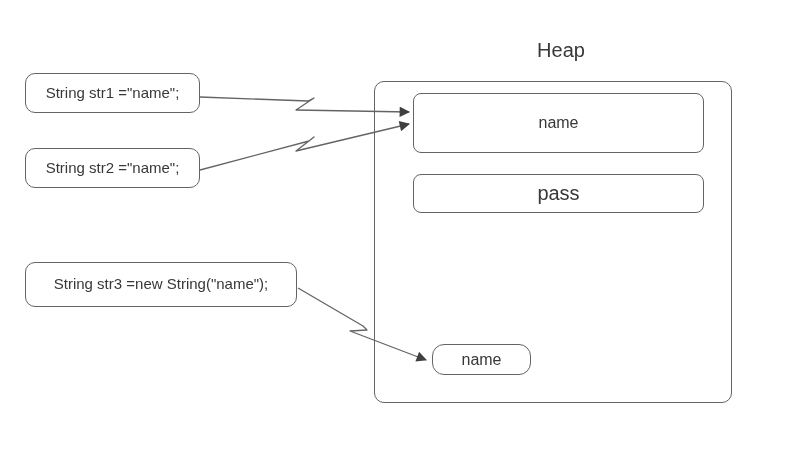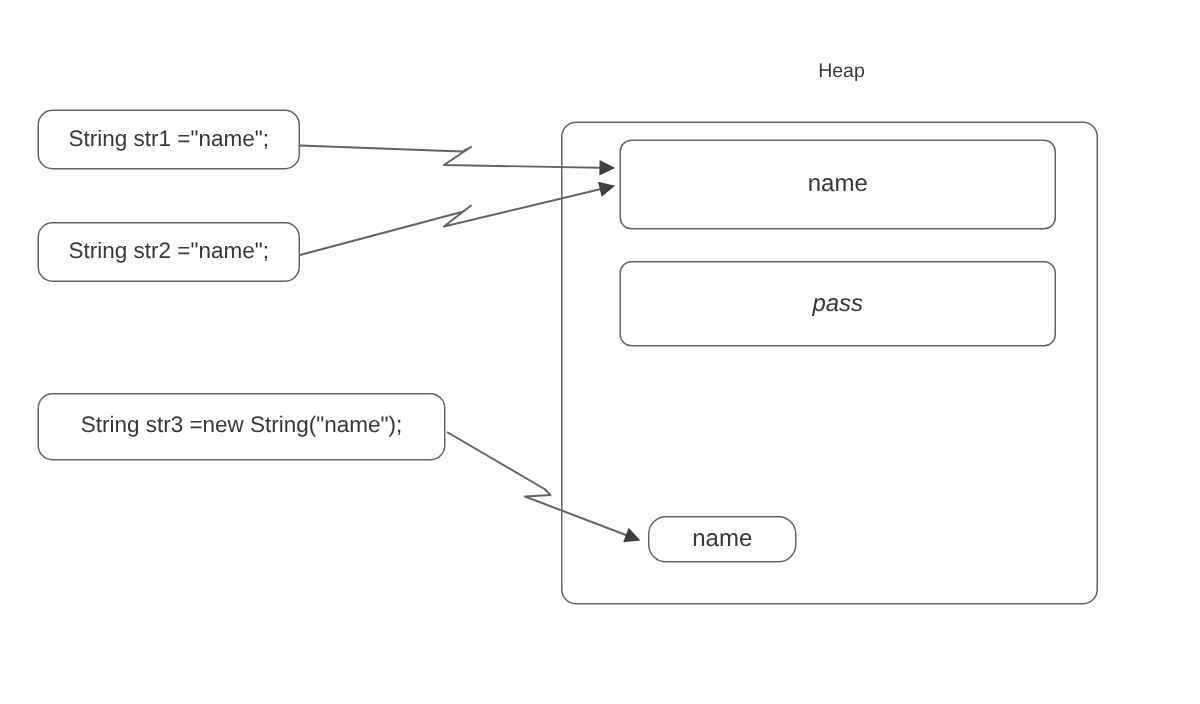--- a/index.html
+++ b/index.html
@@ -36,27 +36,27 @@
   .str1-box { left: 25px; top: 73px;  width: 175px; height: 40px; }
   .str2-box { left: 25px; top: 148px; width: 175px; height: 40px; }
   .str3-box { left: 25px; top: 262px; width: 272px; height: 45px; }
 
   .heap-box {
     left: 374px; top: 81px; width: 358px; height: 322px;
     border-radius: 10px;
     background: transparent;
   }
   .pool-name-box { left: 413px; top: 93px;  width: 291px; height: 60px; border-radius: 8px;  font-size: 16px; }
-  .pool-pass-box { left: 413px; top: 174px; width: 291px; height: 57px; border-radius: 8px;  font-size: 16px; font-style: italic; }
+  .pool-pass-box { left: 413px; top: 174px; width: 291px; height: 39px; border-radius: 8px;  font-size: 20px; }
   .heap-name-box { left: 432px; top: 344px; width: 99px;  height: 31px; border-radius: 12px; font-size: 16px; }
 
   .float-label {
     position: absolute;
     text-align: center;
-    font-size: 13px;
+    font-size: 20px;
     color: #383838;
     white-space: nowrap;
   }
   .heap-label { left: 461px; top: 39px; width: 200px; }
   .constant-pool-label { left: 413px; top: 233px; width: 291px; }
 
   .arrow-layer {
     position: absolute;
     left: 0; top: 0;
     width: 800px; height: 469px;

